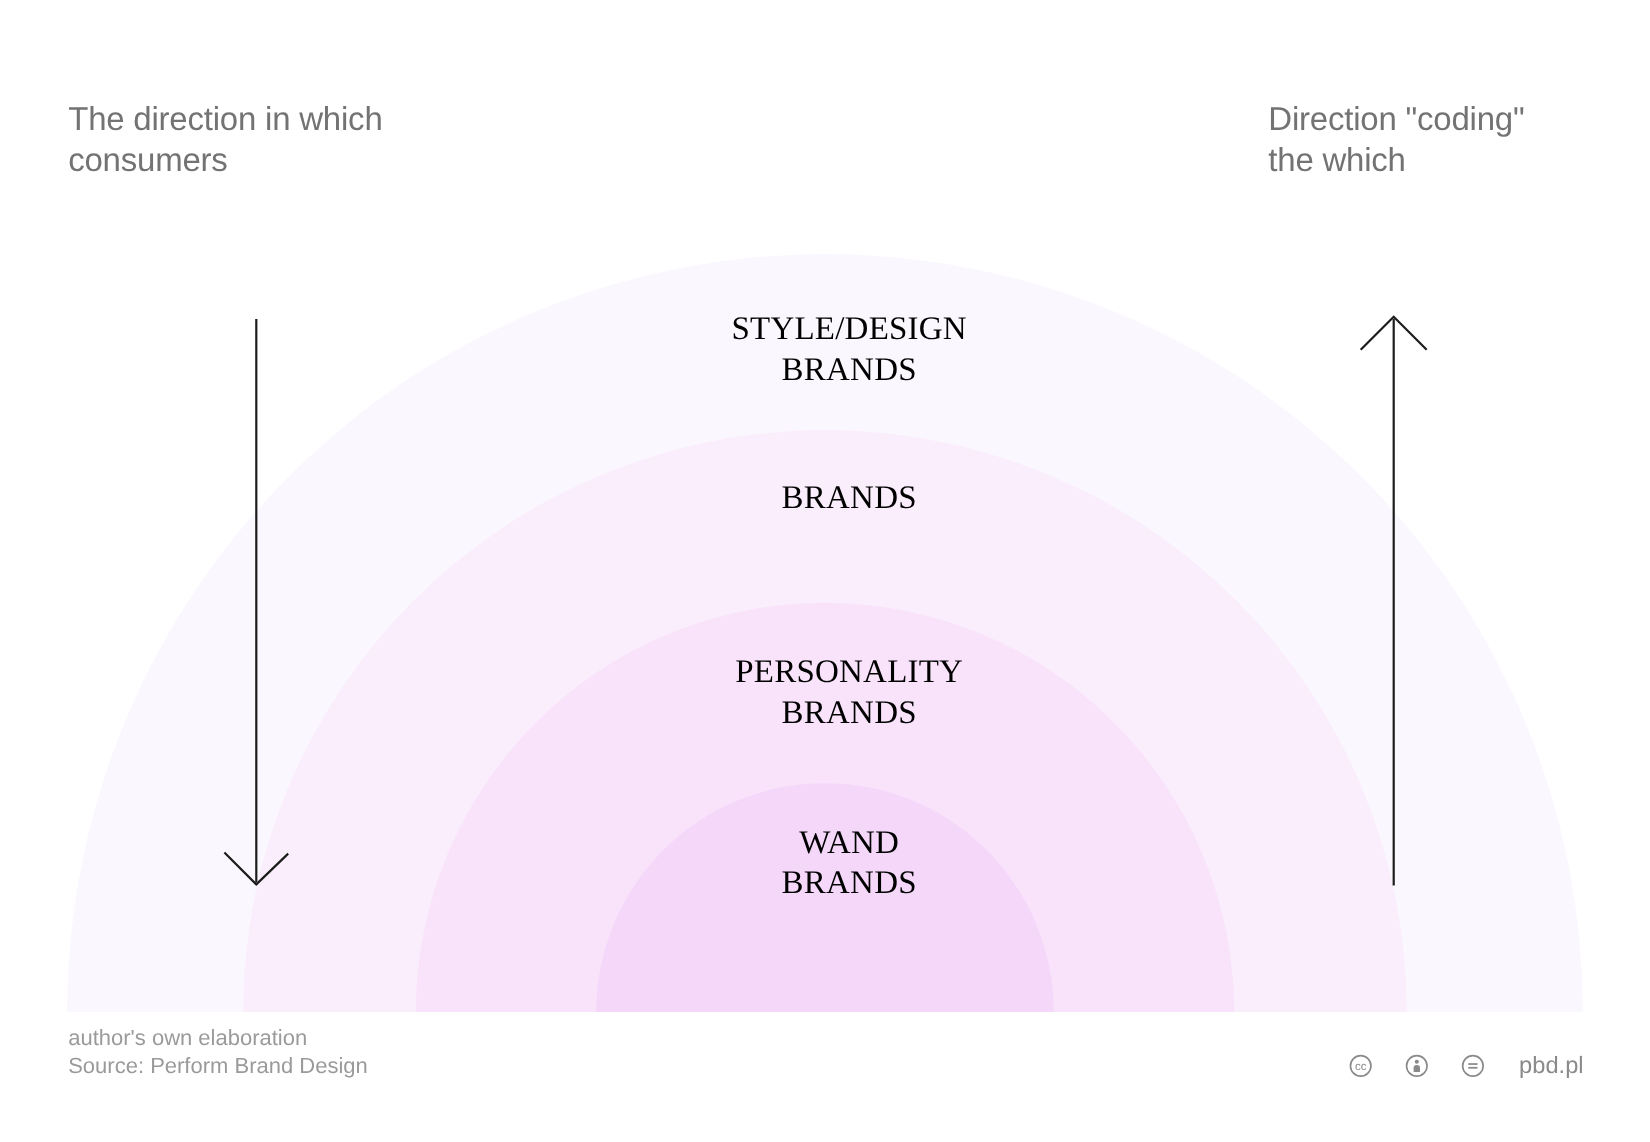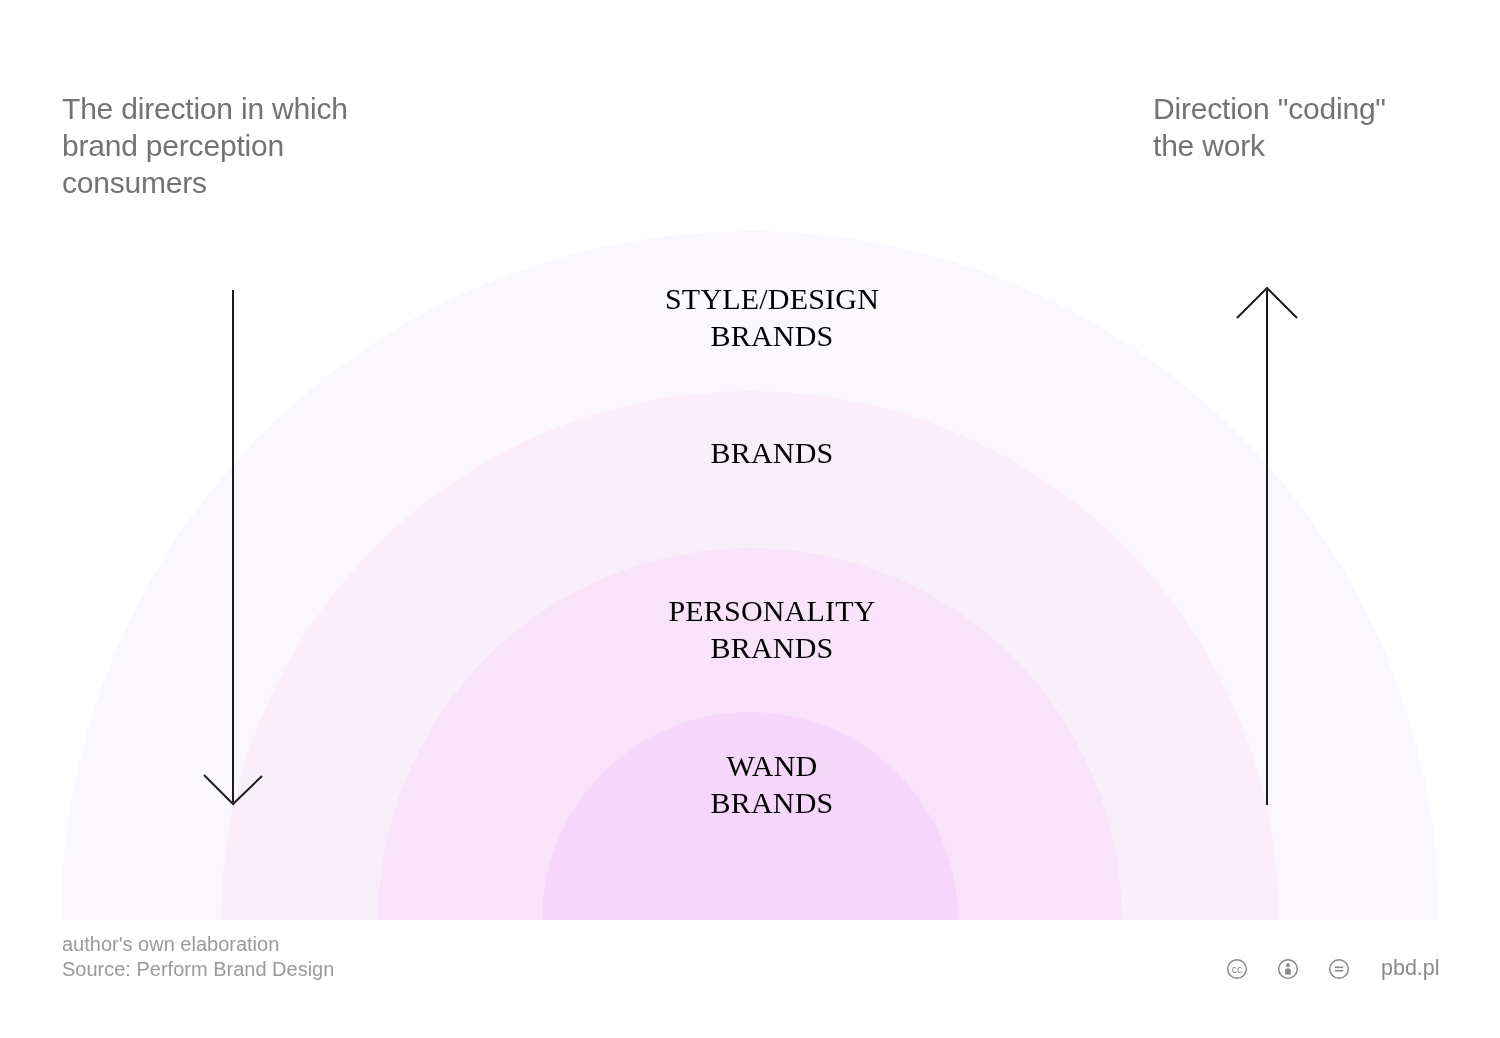--- a/index.html
+++ b/index.html
@@ -106,26 +106,25 @@
     <div>PERSONALITY</div>
     <div>BRANDS</div>
   </div>
   <div class="ring-label ring-label-wand">
     <div>WAND</div>
     <div>BRANDS</div>
   </div>
 
   <div class="side-note side-note-left">
     <div>The direction in which</div>
-    <div>brand perception</div>
     <div>consumers</div>
   </div>
   <div class="side-note side-note-right">
     <div>Direction "coding"</div>
-    <div>the work</div>
+    <div>the which</div>
   </div>
 
   <svg class="arrows-svg" viewBox="0 0 1500 1038" xmlns="http://www.w3.org/2000/svg">
     <g fill="none" stroke="#1c1c1c" stroke-width="2">
       <path d="M233 290 L233 802"></path>
       <path d="M204 775 L233 804 L262 776"></path>
     </g>
     <g fill="none" stroke="#1c1c1c" stroke-width="2">
       <path d="M1267 805 L1267 290"></path>
       <path d="M1237 318 L1267 288 L1297 318"></path>

